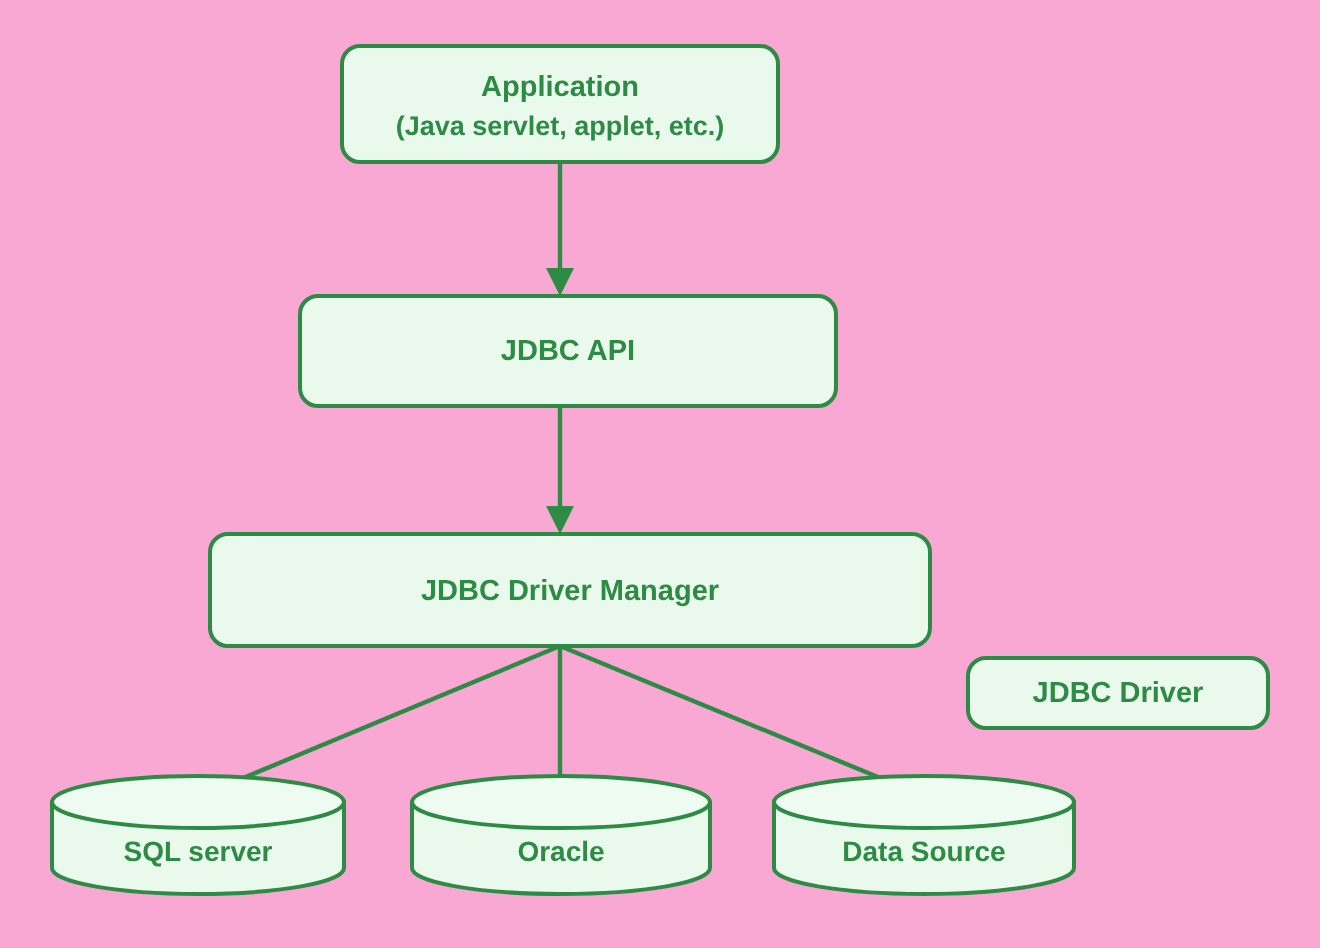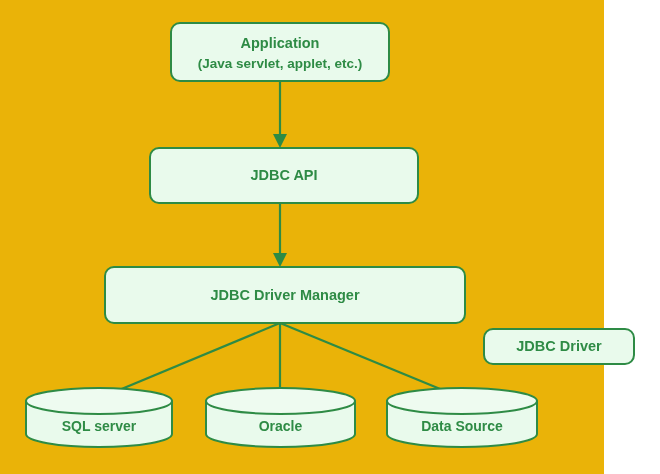--- a/index.html
+++ b/index.html
@@ -9,23 +9,23 @@
     background: #ffffff;
   }
   body {
     width: 660px;
     height: 474px;
     font-family: "Liberation Sans", sans-serif;
     overflow: hidden;
   }
   #diagram-canvas {
     position: relative;
-    width: 604px;
+    width: 660px;
     height: 474px;
-    background: #eab308;
+    background: #f9a8d4;
   }
   svg.diagram {
     display: block;
     width: 660px;
     height: 474px;
   }
   .node-shape {
     fill: #e9faec;
     stroke: #2e8b45;
     stroke-width: 2;

